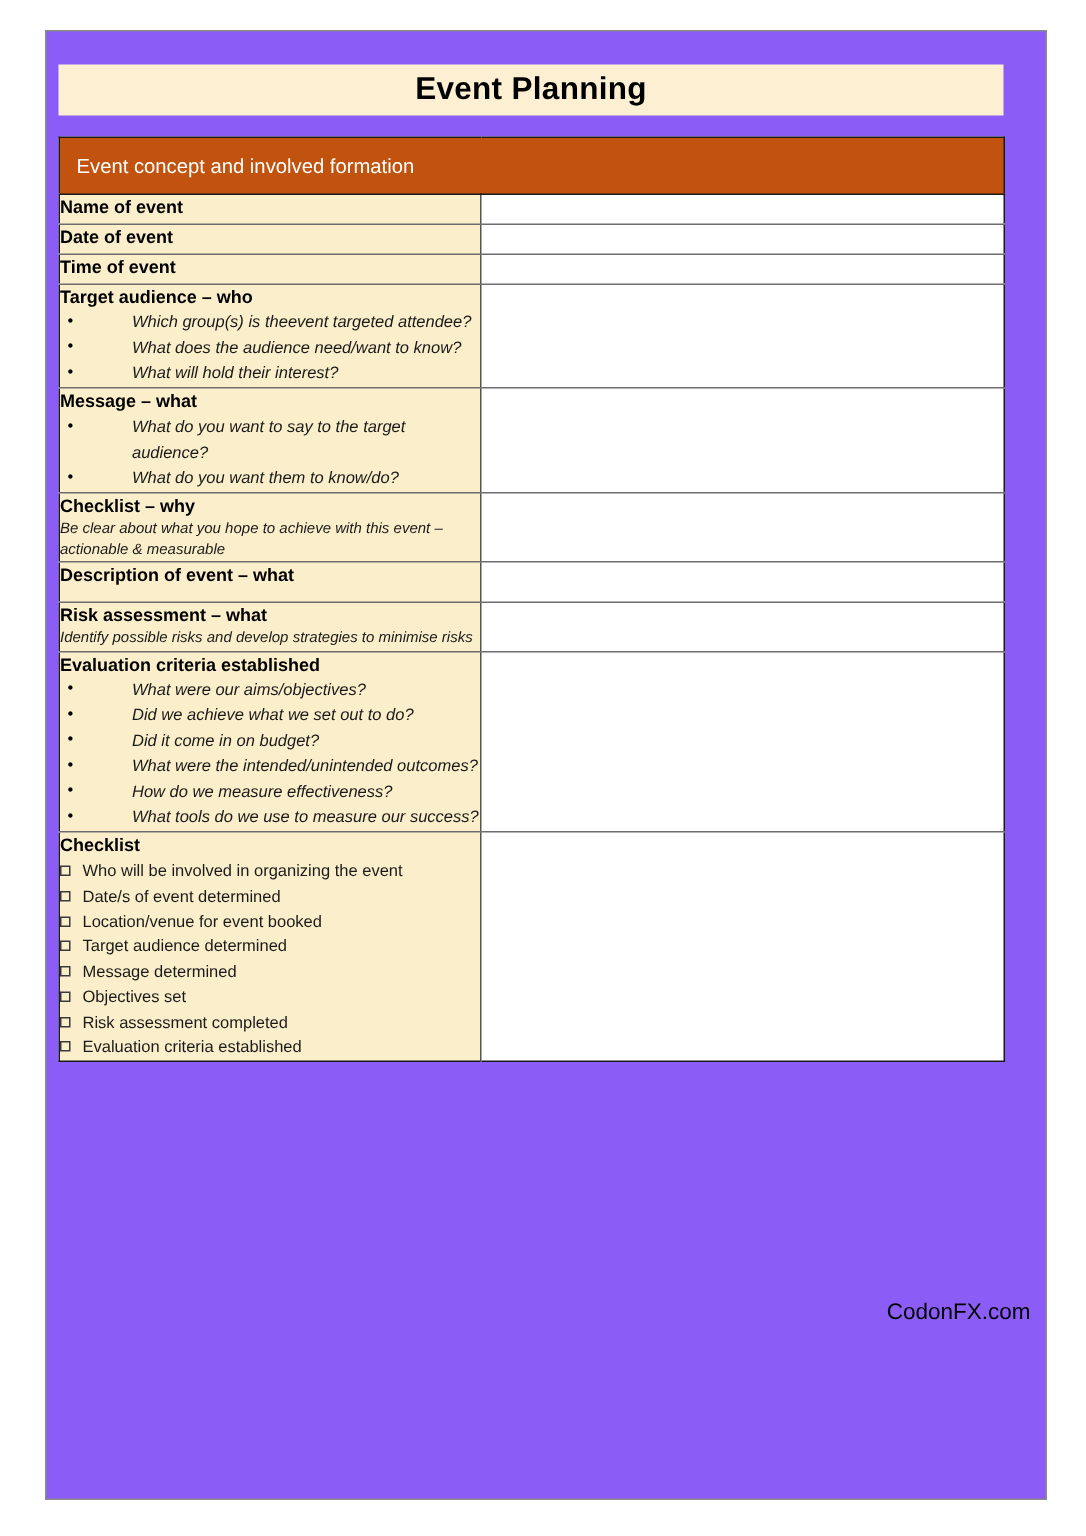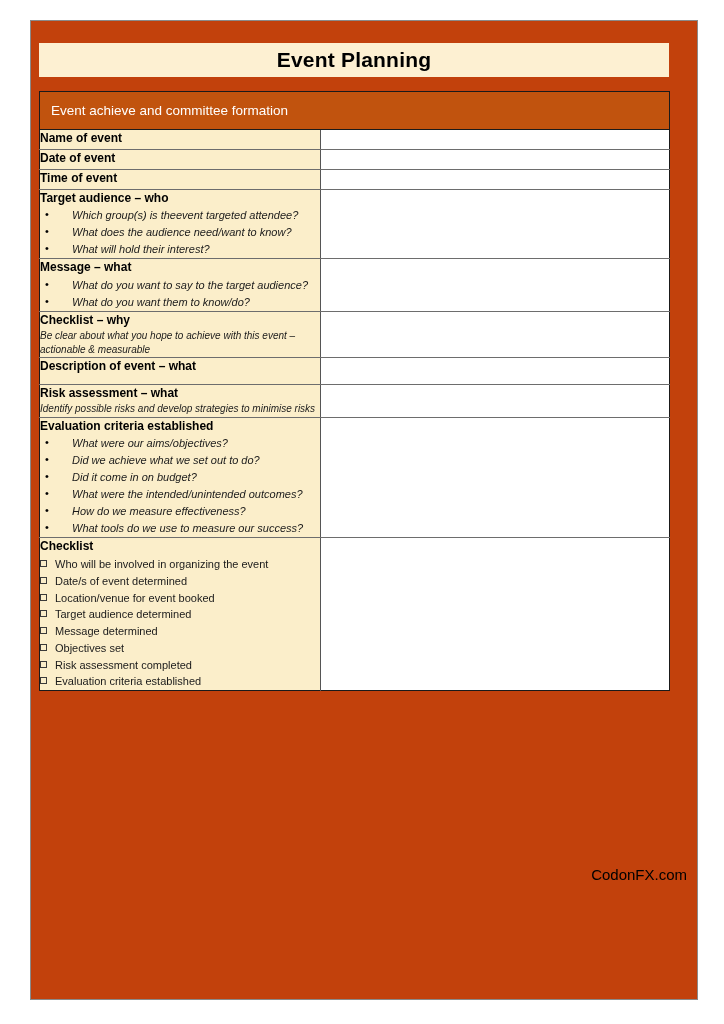--- a/index.html
+++ b/index.html
@@ -16,21 +16,21 @@
   }
 
   
   #page-sheet {
     position: absolute;
     left: 30px;
     top: 20px;
     width: 668px;
     height: 980px;
     border: 1px solid #8a8a8a;
-    background: #c2410c;
+    background: #8b5cf6;
     box-sizing: border-box;
   }
 
   
   #title-banner {
     position: absolute;
     left: 8px;
     top: 22px;
     width: 630px;
     height: 34px;
@@ -110,21 +110,21 @@
   ul.lbl-bullets {
     margin: 1px 0 0 0;
     padding: 0;
     list-style: none;
   }
   ul.lbl-bullets li {
     font-size: 11px;
     font-style: italic;
     color: #1a1a1a;
     line-height: 1.55;
-    padding-left: 32px;
+    padding-left: 48px;
     position: relative;
   }
   ul.lbl-bullets li::before {
     content: "\2022";
     position: absolute;
     left: 5px;
     top: -1px;
     font-size: 11px;
     font-style: normal;
     color: #000000;
@@ -181,21 +181,21 @@
 
   <table id="form-table">
     <colgroup>
       <col class="col-label">
       <col class="col-entry">
     </colgroup>
     <tbody>
 
       <tr class="section-header">
         <td colspan="2">
-          <div class="hdr-text">Event achieve and committee formation</div>
+          <div class="hdr-text">Event concept and involved formation</div>
         </td>
       </tr>
 
       <tr class="r-name">
         <td class="lbl-cell">
           <div class="lbl-title">Name of event</div>
         </td>
         <td class="entry-cell"></td>
       </tr>
 

